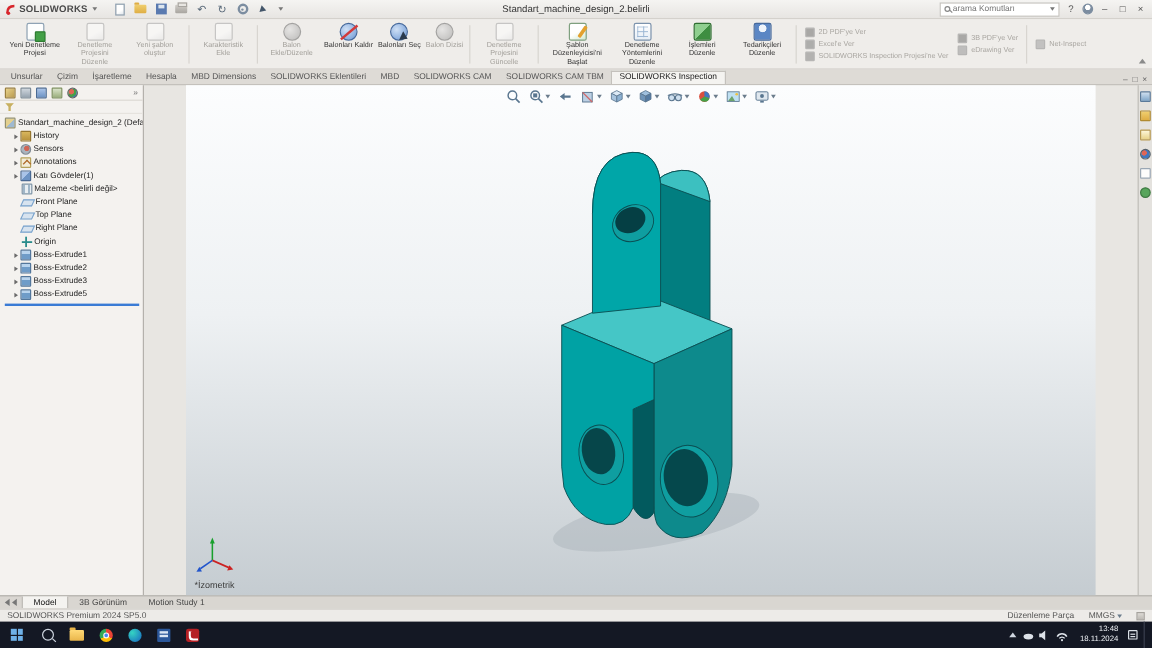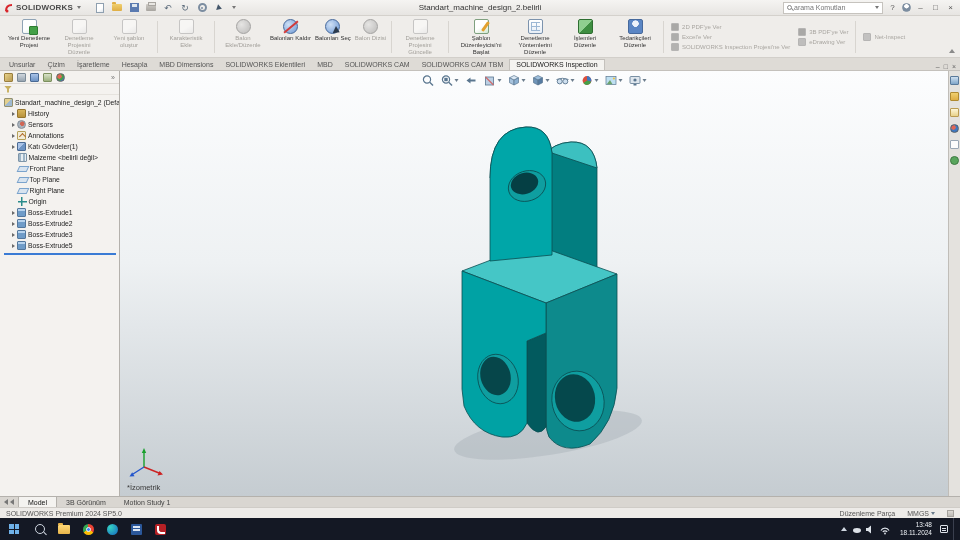--- a/index.html
+++ b/index.html
@@ -72,21 +72,21 @@
   .ribbon-collapse{position:absolute;right:5px;bottom:4px;width:0;height:0;border-left:3.5px solid transparent;border-right:3.5px solid transparent;border-bottom:4px solid #8a8a8a;}
 
   
   .cmdtabs{height:13px;flex:none;background:#dedbd6;border-bottom:1px solid #c4c1bc;display:flex;align-items:flex-end;
     padding-left:3px;font-size:7px;color:#555;}
   .ctab{padding:1px 6px 2px;white-space:nowrap;}
   .ctab.active{background:#f4f3f0;color:#1a1a1a;border:1px solid #c4c1bc;border-bottom:none;}
   .doc-controls{margin-left:auto;display:flex;align-items:center;gap:4px;padding-right:4px;font-size:7px;color:#666;}
 
   
-  .main{flex:1;display:flex;min-height:0;}
+  .main{flex:1;display:flex;min-height:0;gap:35px;}
 
   
   .fm-panel{width:120px;flex:none;background:#f4f2ef;border-right:1px solid #b4b1ac;display:flex;flex-direction:column;overflow:hidden;}
   .fm-tabs{height:13px;flex:none;display:flex;align-items:center;gap:4px;padding:0 4px;border-bottom:1px solid #ddd9d4;}
   .fmt{width:9px;height:9px;border-radius:1px;flex:none;}
   .fmt-tree{background:linear-gradient(135deg,#e8d28a,#b99b52);border:1px solid #9a7f3e;}
   .fmt-prop{background:linear-gradient(#cfd6dd,#97a4b0);border:1px solid #7c8b98;}
   .fmt-config{background:linear-gradient(#a9c3e8,#6d93c4);border:1px solid #4a6a94;}
   .fmt-dimx{background:linear-gradient(#d8e2c8,#9cb07e);border:1px solid #7c905e;}
   .fmt-disp{background:radial-gradient(circle at 35% 35%,#e06655 0 2px,#46a049 2.5px 4px,#3f78c0 4.5px);border:1px solid #666;border-radius:50%;}

